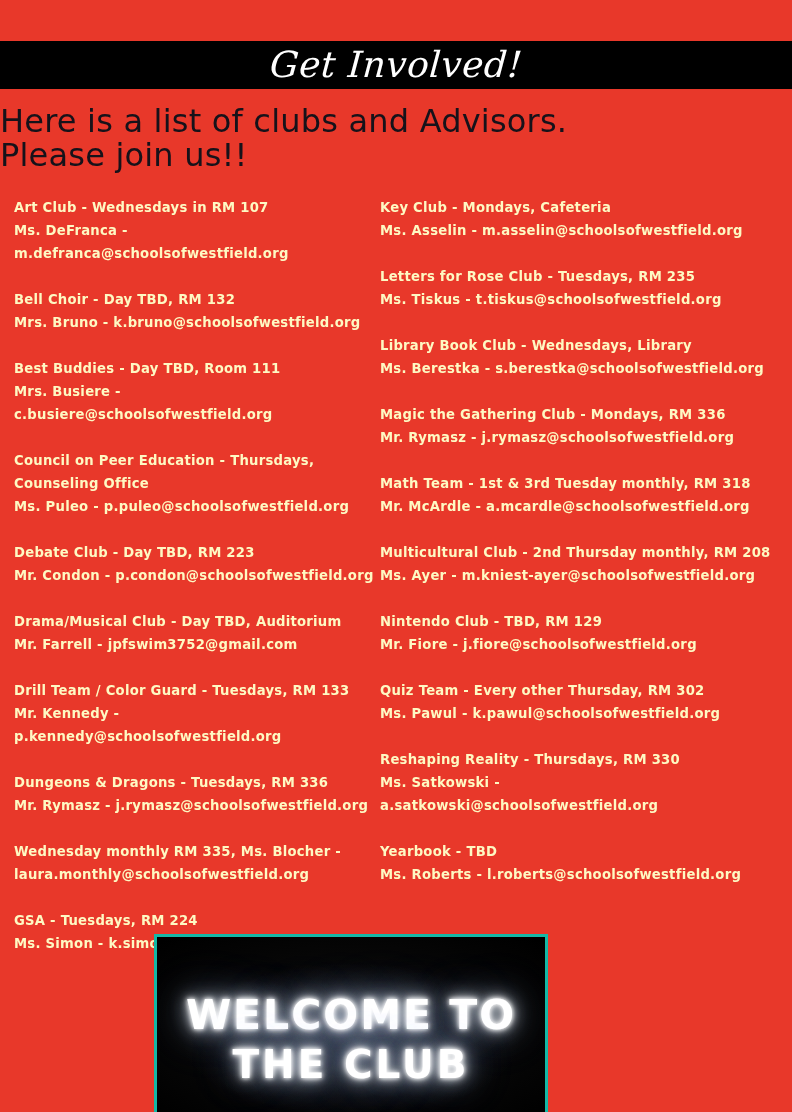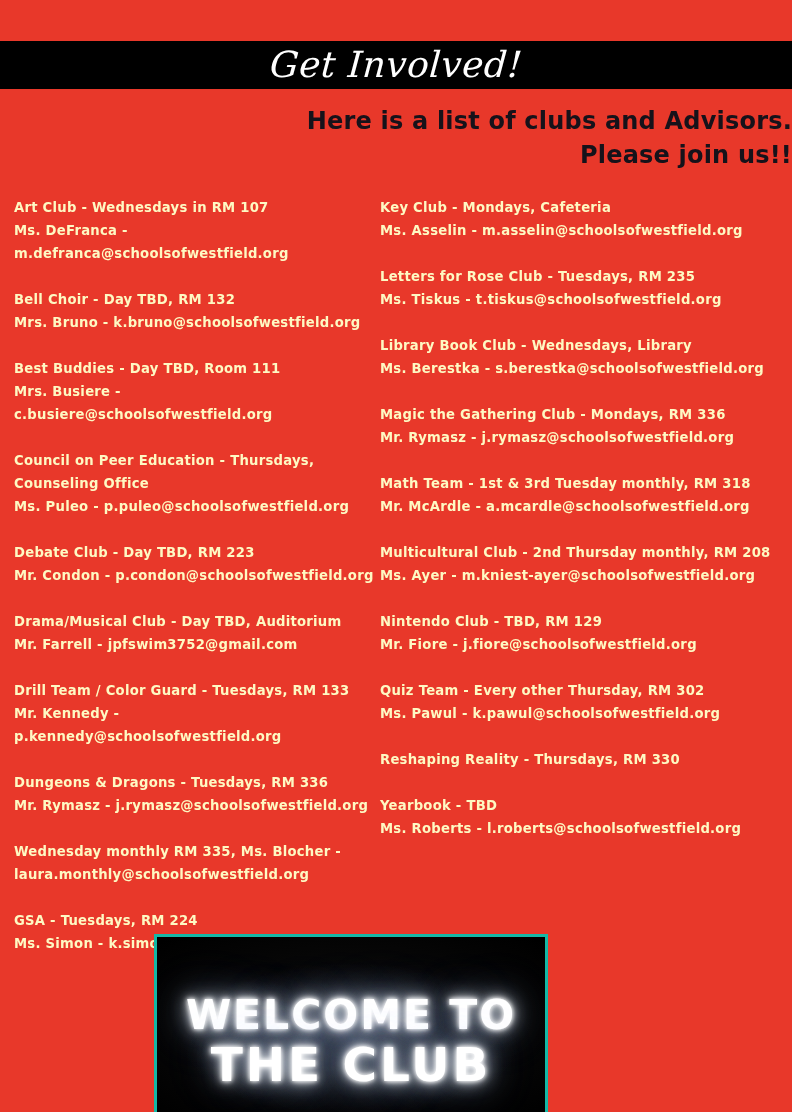--- a/index.html
+++ b/index.html
@@ -39,25 +39,25 @@
     letter-spacing: 0.5px;
     white-space: nowrap;
     transform: skewX(-4deg);
   }
 
   .subhead {
     position: absolute;
     left: 0;
     top: 104px;
     width: 792px;
-    text-align: right;
+    text-align: left;
     color: #16121a;
     font-family: "DejaVu Sans", sans-serif;
-    font-weight: 700;
-    font-size: 24px;
+    font-weight: 400;
+    font-size: 32px;
     line-height: 34px;
     letter-spacing: 0.2px;
   }
   .subhead div { white-space: nowrap; }
 
   
   .columns {
     position: absolute;
     left: 0;
     top: 196px;
@@ -115,21 +115,21 @@
     white-space: nowrap;
     text-shadow:
       0 0 4px #ffffff,
       0 0 9px #ffffff,
       0 0 18px rgba(235,245,255,0.85),
       0 0 34px rgba(190,215,255,0.55),
       0 0 56px rgba(150,185,255,0.30);
     position: relative;
     z-index: 2;
   }
-  .neon-line.l2 { font-size: 47px; letter-spacing: 3px; }
+  .neon-line.l2 { font-size: 39px; letter-spacing: 3px; }
   .neon-glow-bg {
     position: absolute;
     left: 6%;
     top: 12%;
     width: 88%;
     height: 76%;
     background: radial-gradient(ellipse at 50% 50%, rgba(120,150,210,0.20) 0%, rgba(0,0,0,0) 70%);
     z-index: 1;
     pointer-events: none;
   }
@@ -219,20 +219,21 @@
       <div class="entry">
         <div class="line">Nintendo Club - TBD, RM 129</div>
         <div class="line">Mr. Fiore - j.fiore@schoolsofwestfield.org</div>
       </div>
       <div class="entry">
         <div class="line">Quiz Team - Every other Thursday, RM 302</div>
         <div class="line">Ms. Pawul - k.pawul@schoolsofwestfield.org</div>
       </div>
       <div class="entry">
         <div class="line">Reshaping Reality - Thursdays, RM 330</div>
+        <div class="line">Ms. Satkowski - a.satkowski@schoolsofwestfield.org</div>
       </div>
       <div class="entry">
         <div class="line">Yearbook - TBD</div>
         <div class="line">Ms. Roberts - l.roberts@schoolsofwestfield.org</div>
       </div>
     </div>
 </div>
 
 <div class="neon-frame">
   <div class="neon-photo">

